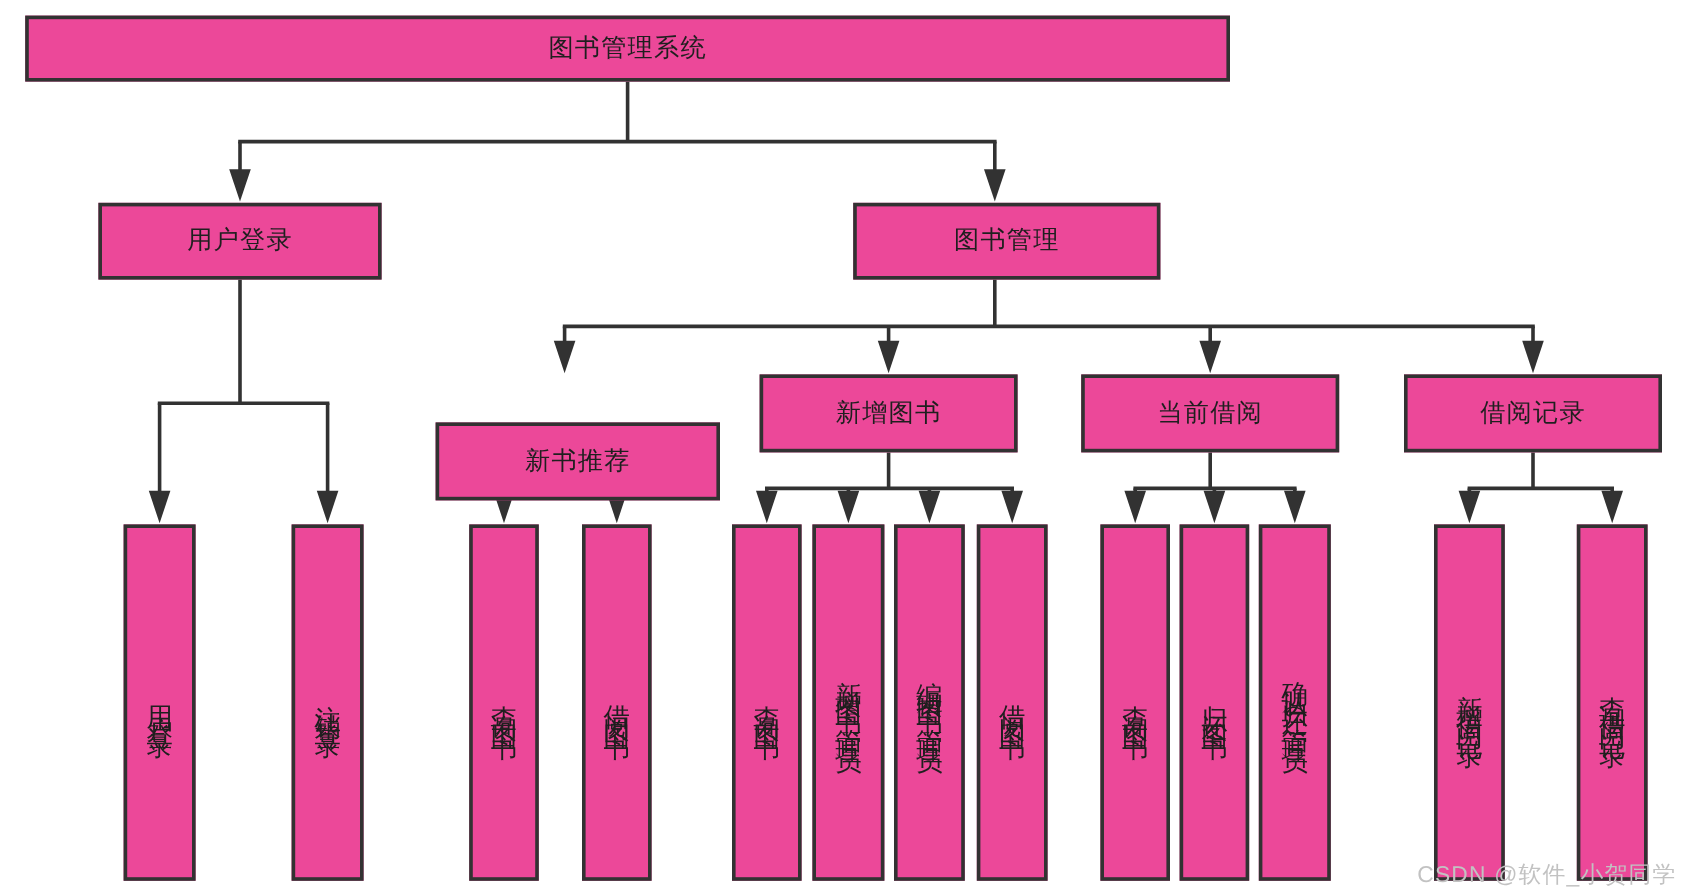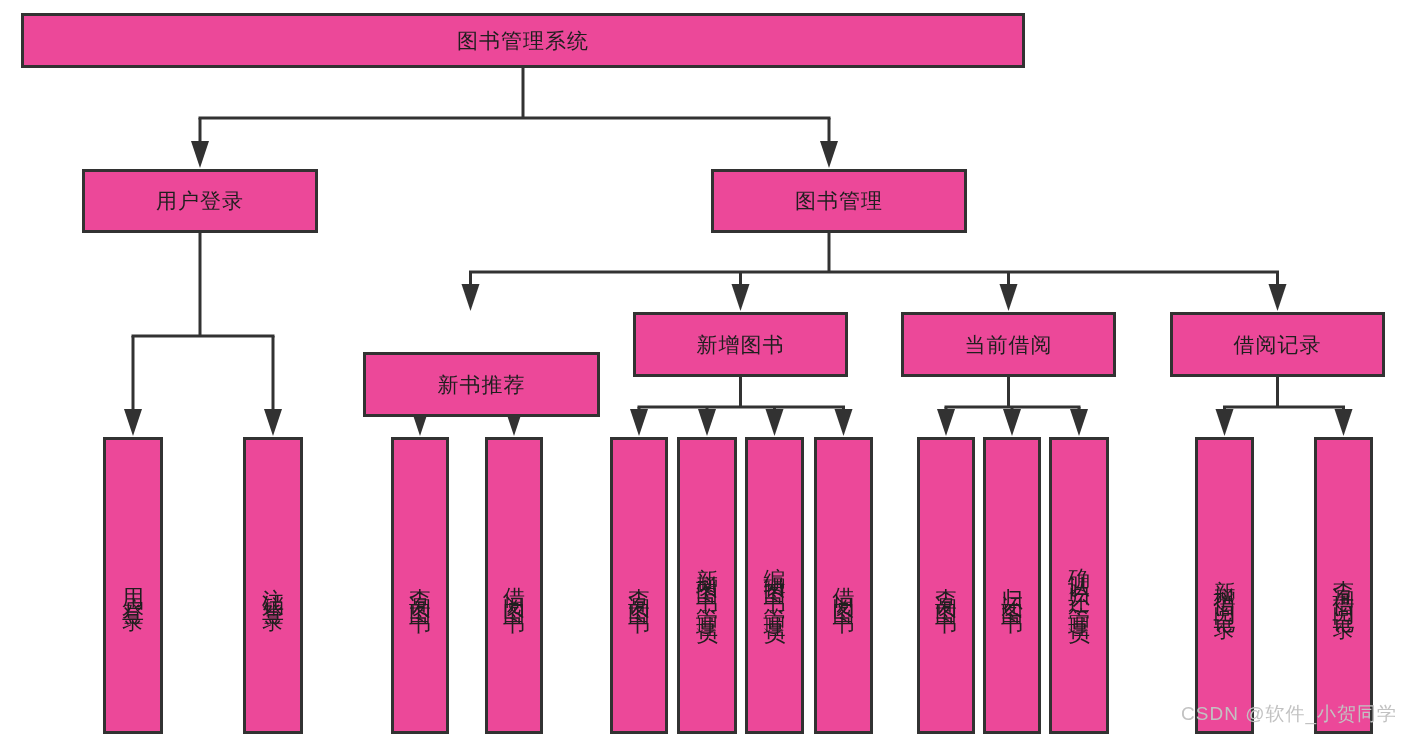--- a/index.html
+++ b/index.html
@@ -39,21 +39,21 @@
   .node.vertical {
     writing-mode: vertical-rl;
     text-orientation: mixed;
     letter-spacing: 8px;
     font-size: 22px;
     line-height: 1;
   }
   #watermark {
     position: absolute;
     right: 8px;
-    bottom: 20px;
+    bottom: 5px;
     font-size: 19px;
     color: #c2c2c2;
     letter-spacing: 1px;
     white-space: nowrap;
   }
 </style>
 </head>
 <body>
 
 <div id="stage">

